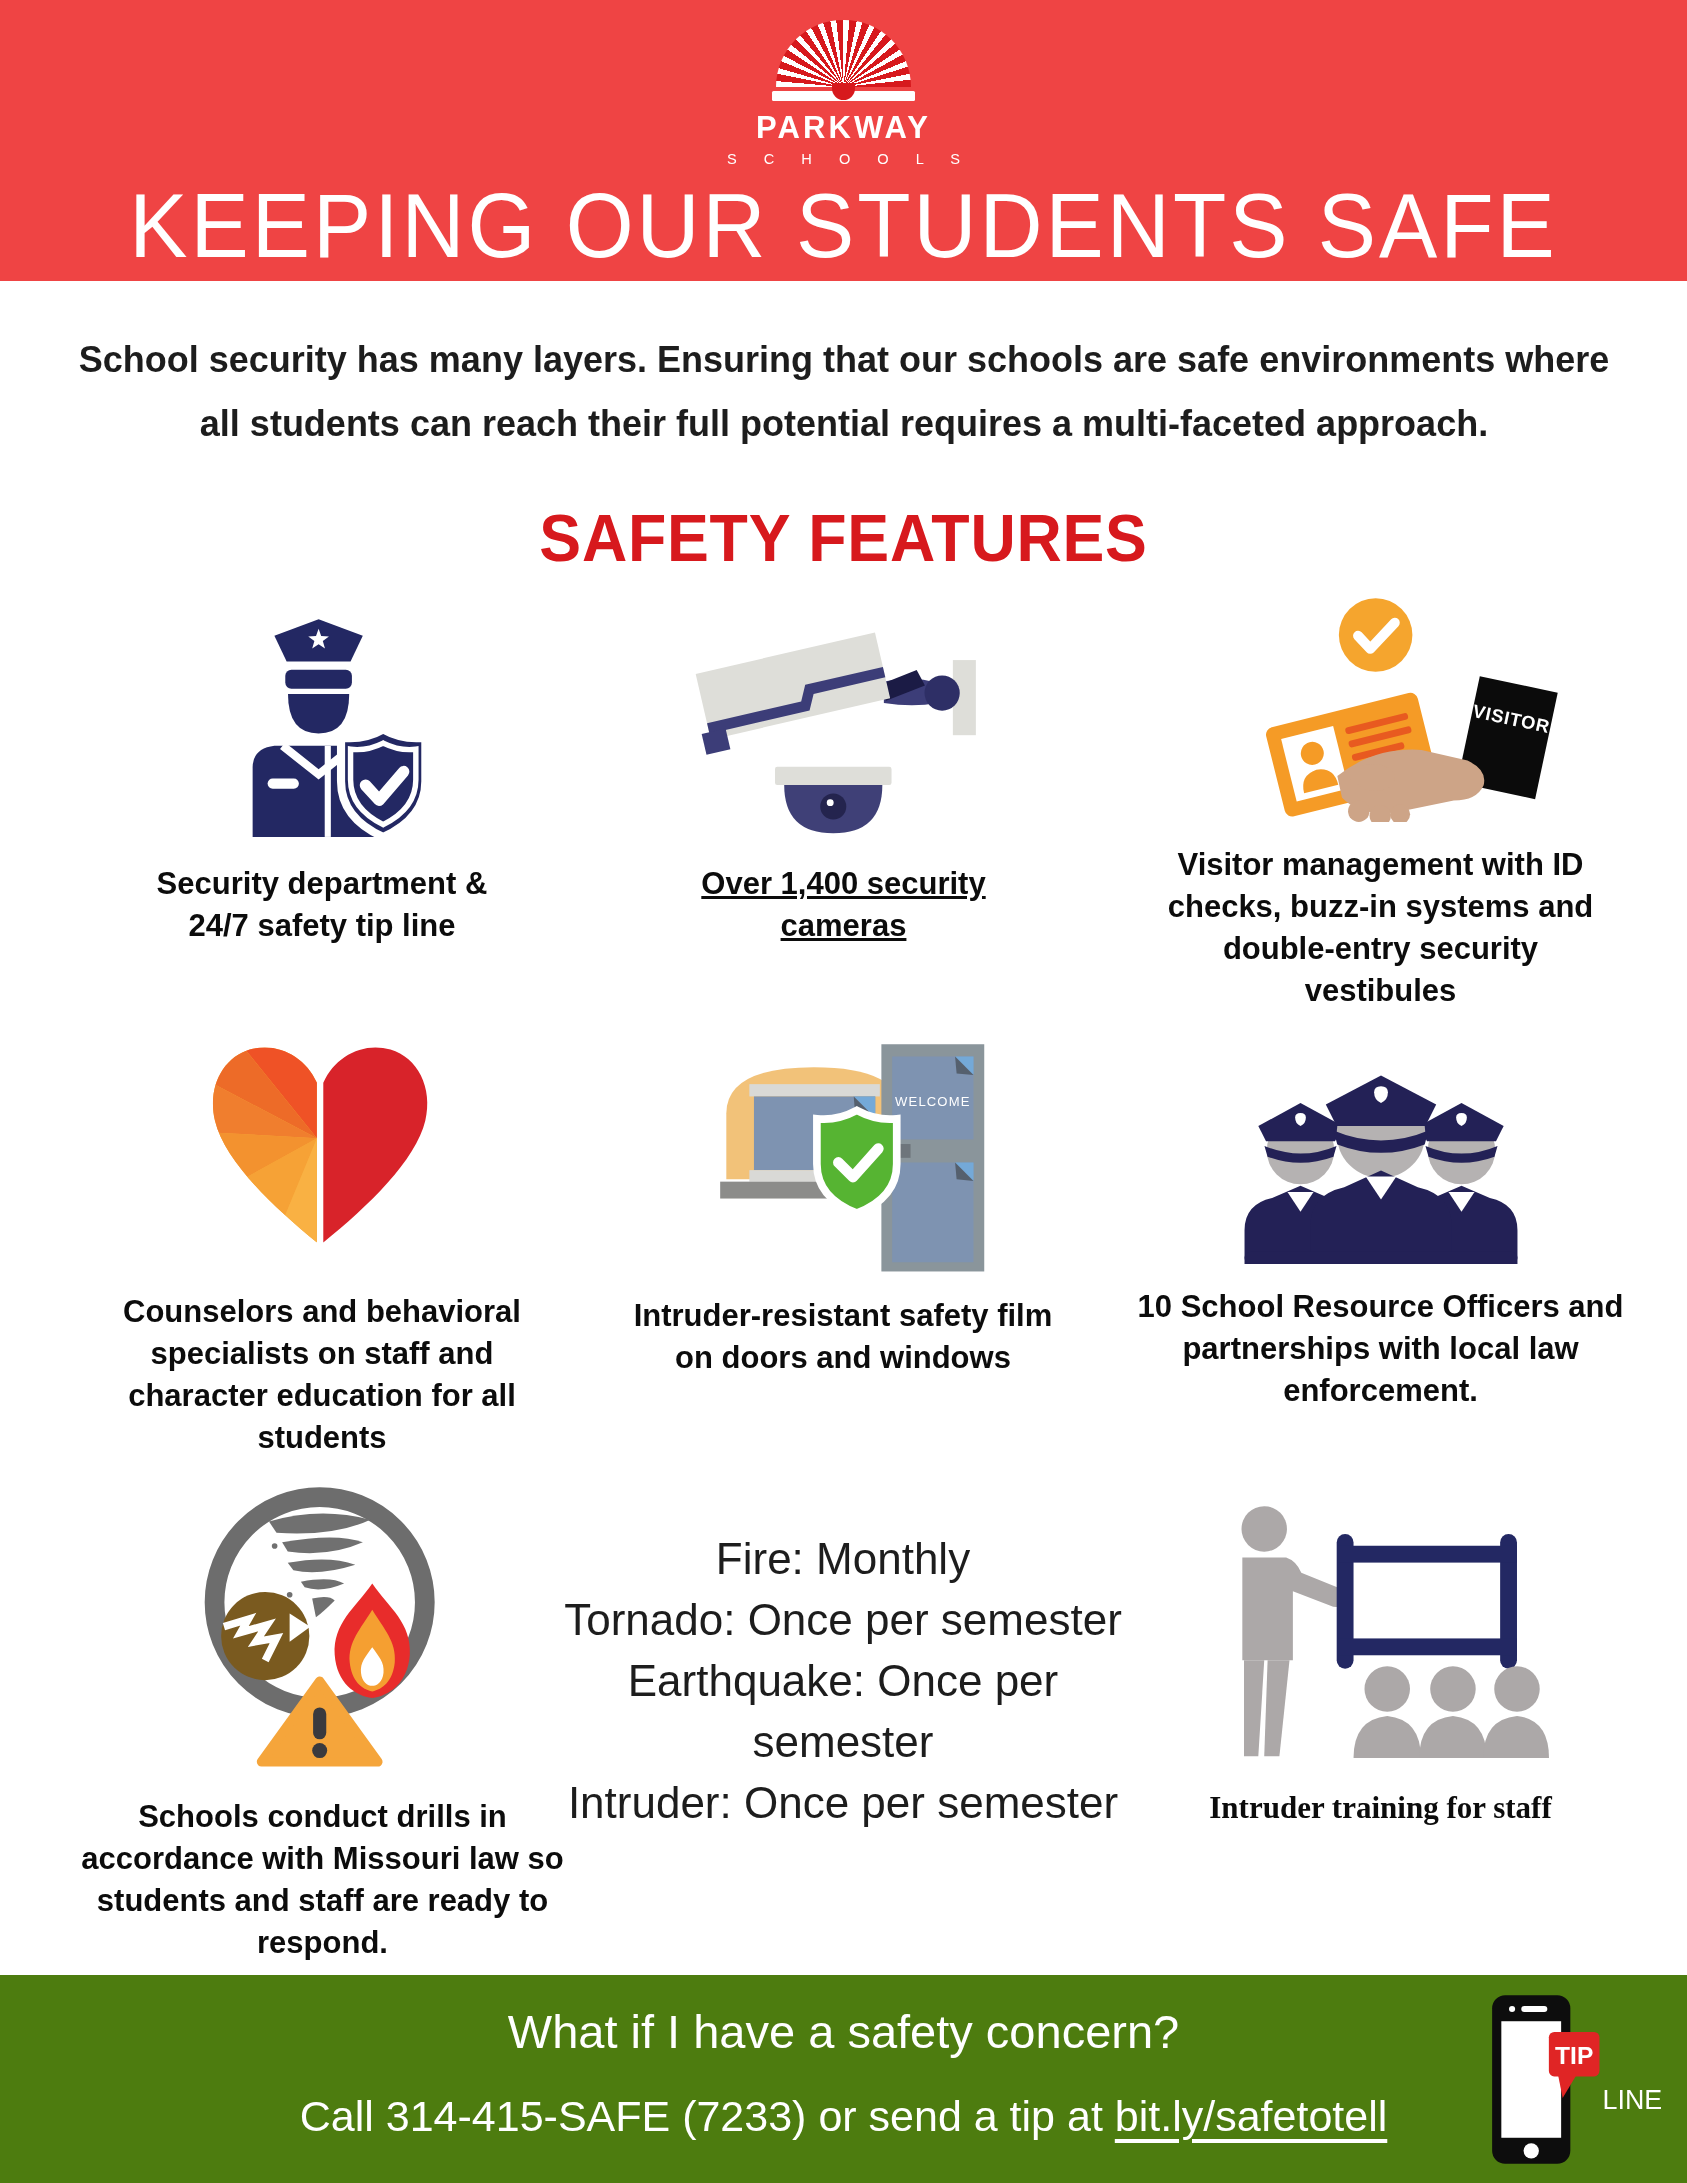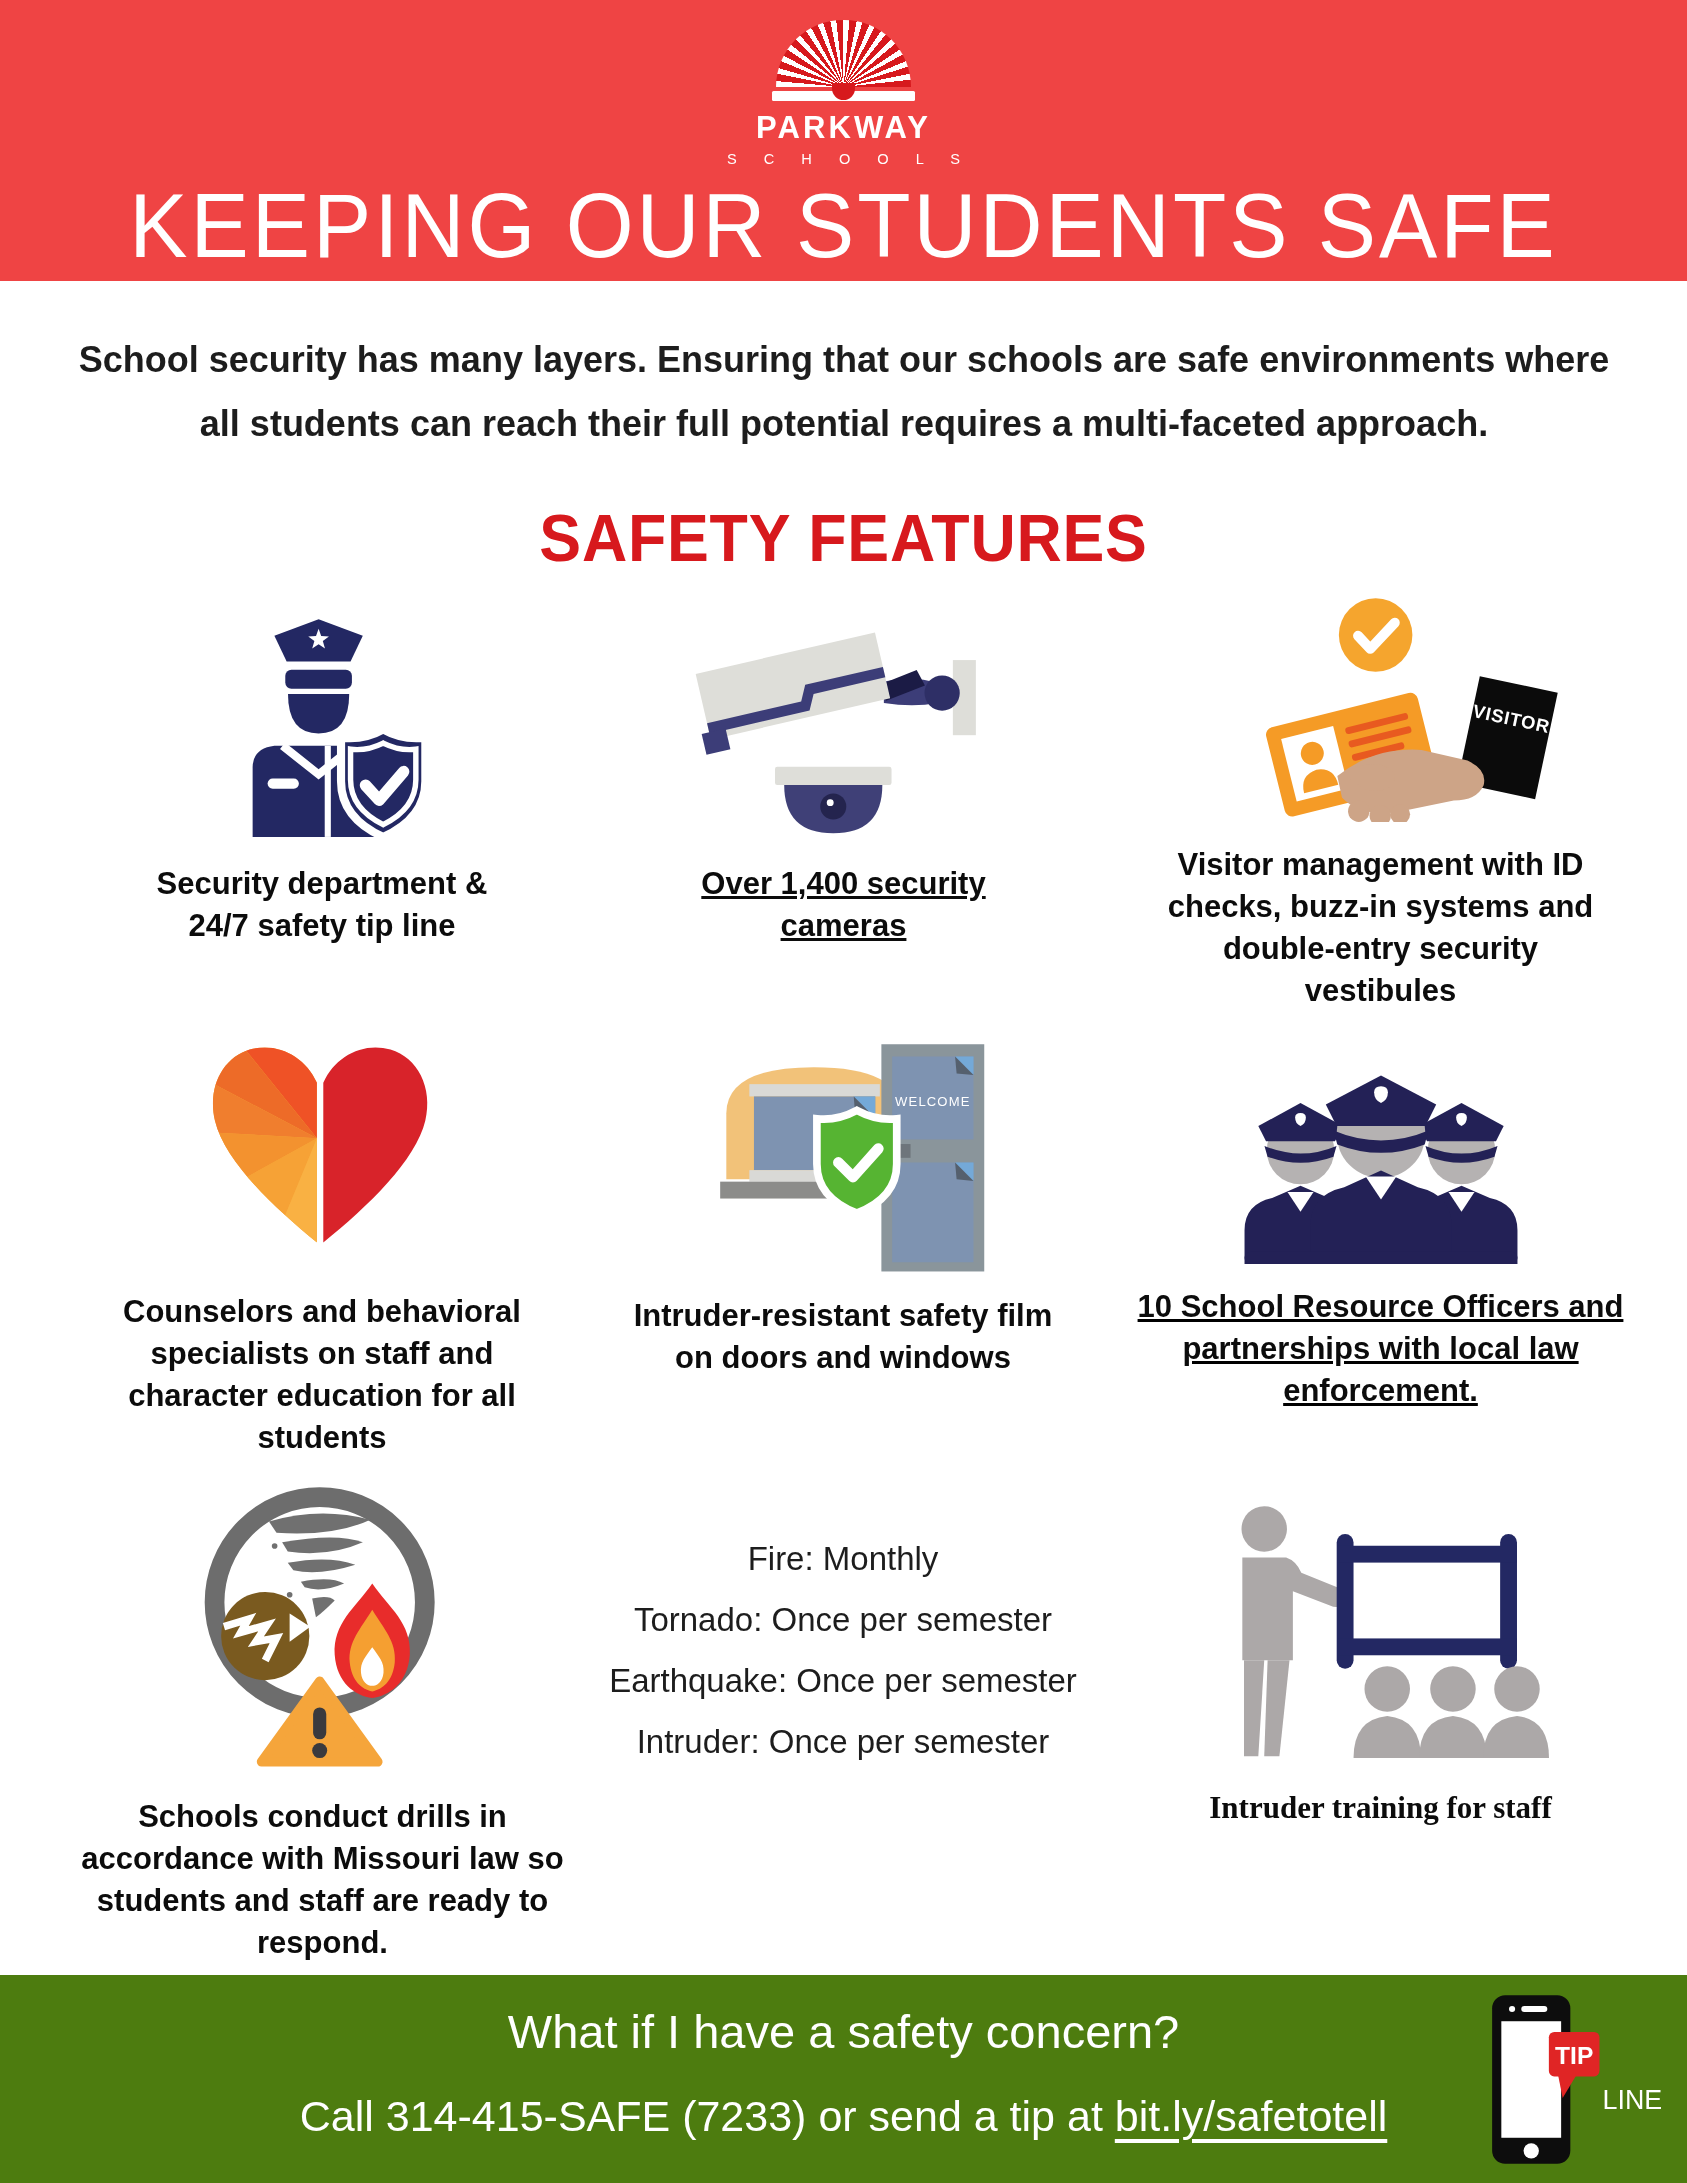--- a/index.html
+++ b/index.html
@@ -18,21 +18,21 @@
     font-size:90px;font-weight:400;letter-spacing:3.1px;transform:scaleX(0.97);}
   
   .intro{position:absolute;top:328px;left:58px;width:1572px;text-align:center;color:#1d1d1d;
     font-size:36px;line-height:64px;font-weight:700;}
   .section-heading{position:absolute;top:500px;left:0;width:1687px;text-align:center;color:#D7191D;
     font-size:66px;font-weight:bold;letter-spacing:0.8px;transform:scaleX(0.95);}
   
   .cell{position:absolute;text-align:center;}
   .icon-box{display:flex;align-items:flex-end;justify-content:center;}
   .caption{font-weight:bold;color:#0c0c0c;font-size:31px;line-height:42px;margin:21.5px auto 0;}
-  .drill-list{position:absolute;text-align:center;color:#1d1d1d;font-size:33px;line-height:61px;font-weight:400;}
+  .drill-list{position:absolute;text-align:center;color:#1d1d1d;font-size:44px;line-height:61px;font-weight:400;}
   
   .footer{position:absolute;top:1975px;left:0;width:1687px;height:208px;background:#4d7c0f;}
   .footer-q{position:absolute;top:29px;left:0;width:1687px;text-align:center;color:#fff;
     font-size:47px;font-weight:300;}
   .footer-cta{position:absolute;top:117px;left:0;width:1687px;text-align:center;color:#fff;
     font-size:43px;font-weight:300;}
   .footer-cta .link{text-decoration:underline;text-decoration-thickness:3.8px;text-underline-offset:7.7px;cursor:pointer;}
   .tipline{position:absolute;top:17px;left:1486px;}
 </style>
 </head>
@@ -167,21 +167,21 @@
       <rect x="264" y="196" width="106" height="130" fill="#7E93B1"></rect>
       <polygon points="346,196 370,196 370,220" fill="#74A9D8"></polygon>
       <polygon points="346,196 370,220 348,218" fill="#55606E"></polygon>
       <path d="M218,128 Q244,142 270,139 L270,198 Q270,242 218,262 Q166,242 166,198 L166,139 Q192,142 218,128 Z" fill="#56B432" stroke="#fff" stroke-width="10"></path>
       <polyline points="194,196 213,215 246,178" fill="none" stroke="#fff" stroke-width="14" stroke-linecap="round" stroke-linejoin="round"></polyline>
     </svg>
   </div>
   <div class="caption" style="width:460px;">Intruder-resistant safety film on doors and windows</div>
 </div>
 
-<div class="cell" style="left:1112px;top:1020px;width:537px;text-decoration:underline;">
+<div class="cell" style="left:1112px;top:1020px;width:537px;">
   <div class="icon-box" style="height:244px;">
     <svg width="330" height="230" viewBox="0 0 400 300">
       <g>
         <circle cx="95" cy="152" r="44" fill="#B5B2B2"></circle>
         <polygon points="40,120 95,90 150,120 140,140 50,140" fill="#232156"></polygon>
         <path d="M48,146 Q95,166 142,146 L138,160 Q95,176 52,160 Z" fill="#232156"></path>
         <path d="M95,103 q7,0 7,6 q0,8 -7,11 q-7,-3 -7,-11 q0,-6 7,-6" fill="#fff"></path>
         <path d="M22,300 L22,256 Q22,222 58,214 L95,198 L132,214 Q168,222 168,256 L168,300 Z" fill="#232156"></path>
         <polygon points="78,206 95,232 112,206" fill="#fff"></polygon>
       </g>

